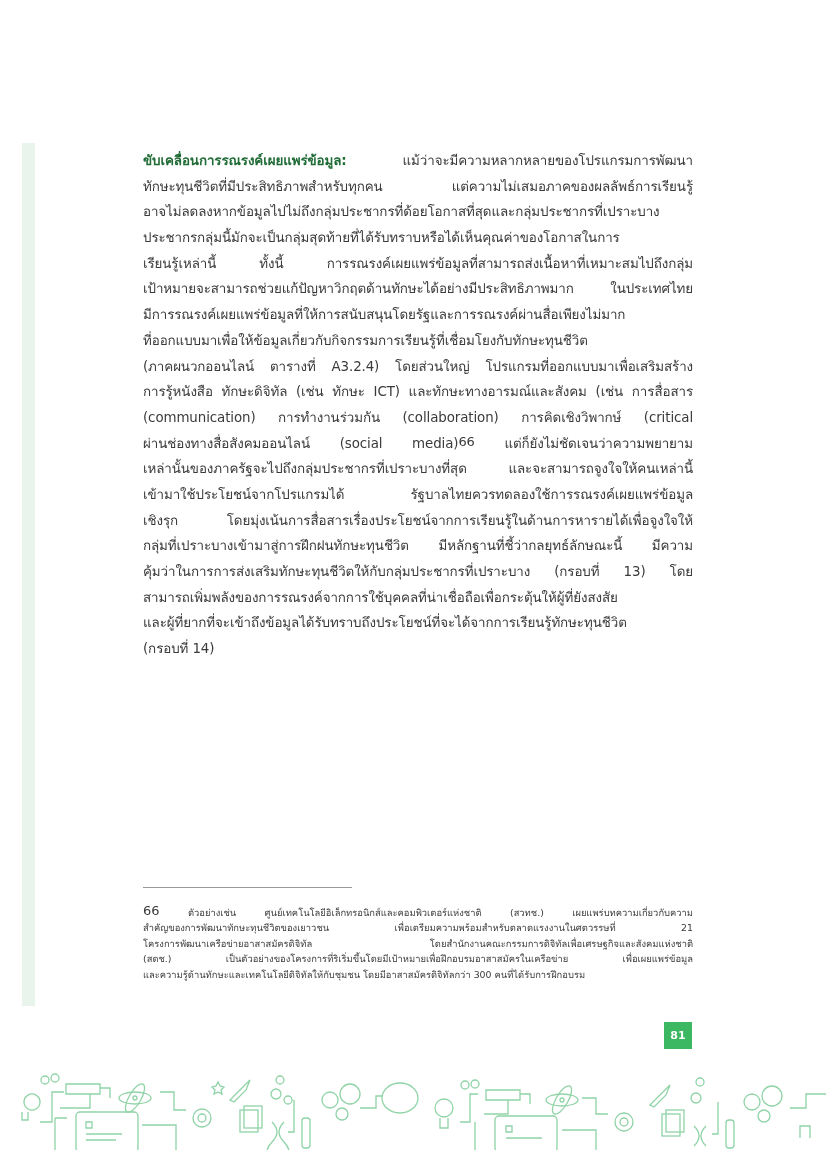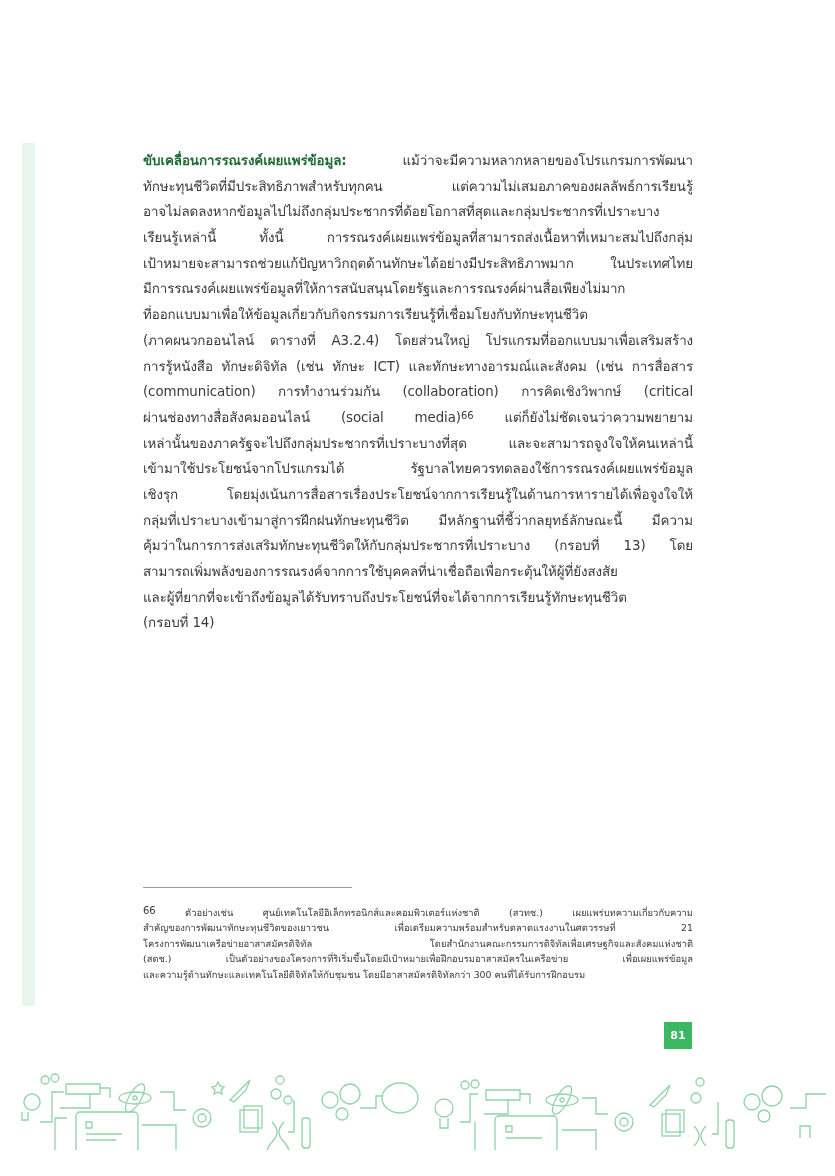--- a/index.html
+++ b/index.html
@@ -4,39 +4,40 @@
 <style>
   html, body { margin: 0; padding: 0; background: #ffffff; }
   body { width: 835px; height: 1176px; position: relative; overflow: hidden;
          font-family: "DejaVu Sans", "Liberation Sans", sans-serif; color: #3a3a3a; }
   .side-bar { position: absolute; left: 22px; top: 143px; width: 13px; height: 863px; background: #e8f4ec; }
   .body-text { position: absolute; left: 143px; top: 148px; width: 550px; font-size: 13.4px;
                line-height: 25.7px; text-align: justify; letter-spacing: -0.1px; }
   .body-text .line { display: block; white-space: nowrap; text-align-last: justify; height: 25.7px; }
   .body-text .line.last { text-align-last: left; }
   .heading { color: #1f6b35; font-weight: bold; }
-  sup { font-size: 10px; vertical-align: top; position: relative; top: -2px; }
+  sup { font-size: 13px; vertical-align: top; position: relative; top: -2px; }
   .fn-rule { position: absolute; left: 143px; top: 887px; width: 209px; height: 1px; background: #9a9a9a; }
   .footnote { position: absolute; left: 143px; top: 905px; width: 550px; font-size: 9.4px; line-height: 15.4px; color: #3a3a3a; }
   .footnote .line { display: block; white-space: nowrap; text-align-last: justify; height: 15.4px; }
   .footnote .line.last { text-align-last: left; }
   .page-badge { position: absolute; left: 664px; top: 1022px; width: 28px; height: 27px; background: #3cb862;
                 border-radius: 0; color: #fff; font-weight: bold; font-size: 11px; display: flex;
                 align-items: center; justify-content: center; }
   .deco { position: absolute; left: 0; top: 1060px; width: 835px; height: 90px; }
 </style>
 </head>
 <body>
 
 <div class="side-bar"></div>
 
 <div class="body-text">
   <span class="line"><span class="heading">ขับเคลื่อนการรณรงค์เผยแพร่ข้อมูล:</span><span> แม้ว่าจะมีความหลากหลายของโปรแกรมการพัฒนา</span></span>
   <span class="line">ทักษะทุนชีวิตที่มีประสิทธิภาพสำหรับทุกคน แต่ความไม่เสมอภาคของผลลัพธ์การเรียนรู้</span>
   <span class="line">อาจไม่ลดลงหากข้อมูลไปไม่ถึงกลุ่มประชากรที่ด้อยโอกาสที่สุดและกลุ่มประชากรที่เปราะบาง</span>
+  <span class="line">ประชากรกลุ่มนี้มักจะเป็นกลุ่มสุดท้ายที่ได้รับทราบหรือได้เห็นคุณค่าของโอกาสในการ</span>
   <span class="line">เรียนรู้เหล่านี้ ทั้งนี้ การรณรงค์เผยแพร่ข้อมูลที่สามารถส่งเนื้อหาที่เหมาะสมไปถึงกลุ่ม</span>
   <span class="line">เป้าหมายจะสามารถช่วยแก้ปัญหาวิกฤตด้านทักษะได้อย่างมีประสิทธิภาพมาก ในประเทศไทย</span>
   <span class="line">มีการรณรงค์เผยแพร่ข้อมูลที่ให้การสนับสนุนโดยรัฐและการรณรงค์ผ่านสื่อเพียงไม่มาก</span>
   <span class="line">ที่ออกแบบมาเพื่อให้ข้อมูลเกี่ยวกับกิจกรรมการเรียนรู้ที่เชื่อมโยงกับทักษะทุนชีวิต</span>
   <span class="line">(ภาคผนวกออนไลน์ ตารางที่ A3.2.4) โดยส่วนใหญ่ โปรแกรมที่ออกแบบมาเพื่อเสริมสร้าง</span>
   <span class="line">การรู้หนังสือ ทักษะดิจิทัล (เช่น ทักษะ ICT) และทักษะทางอารมณ์และสังคม (เช่น การสื่อสาร</span>
   <span class="line">(communication) การทำงานร่วมกัน (collaboration) การคิดเชิงวิพากษ์ (critical</span>
   <span class="line"><span>ผ่านช่องทางสื่อสังคมออนไลน์ (social media)</span><sup>66</sup><span> แต่ก็ยังไม่ชัดเจนว่าความพยายาม</span></span>
   <span class="line">เหล่านั้นของภาครัฐจะไปถึงกลุ่มประชากรที่เปราะบางที่สุด และจะสามารถจูงใจให้คนเหล่านี้</span>
   <span class="line">เข้ามาใช้ประโยชน์จากโปรแกรมได้  รัฐบาลไทยควรทดลองใช้การรณรงค์เผยแพร่ข้อมูล</span>

